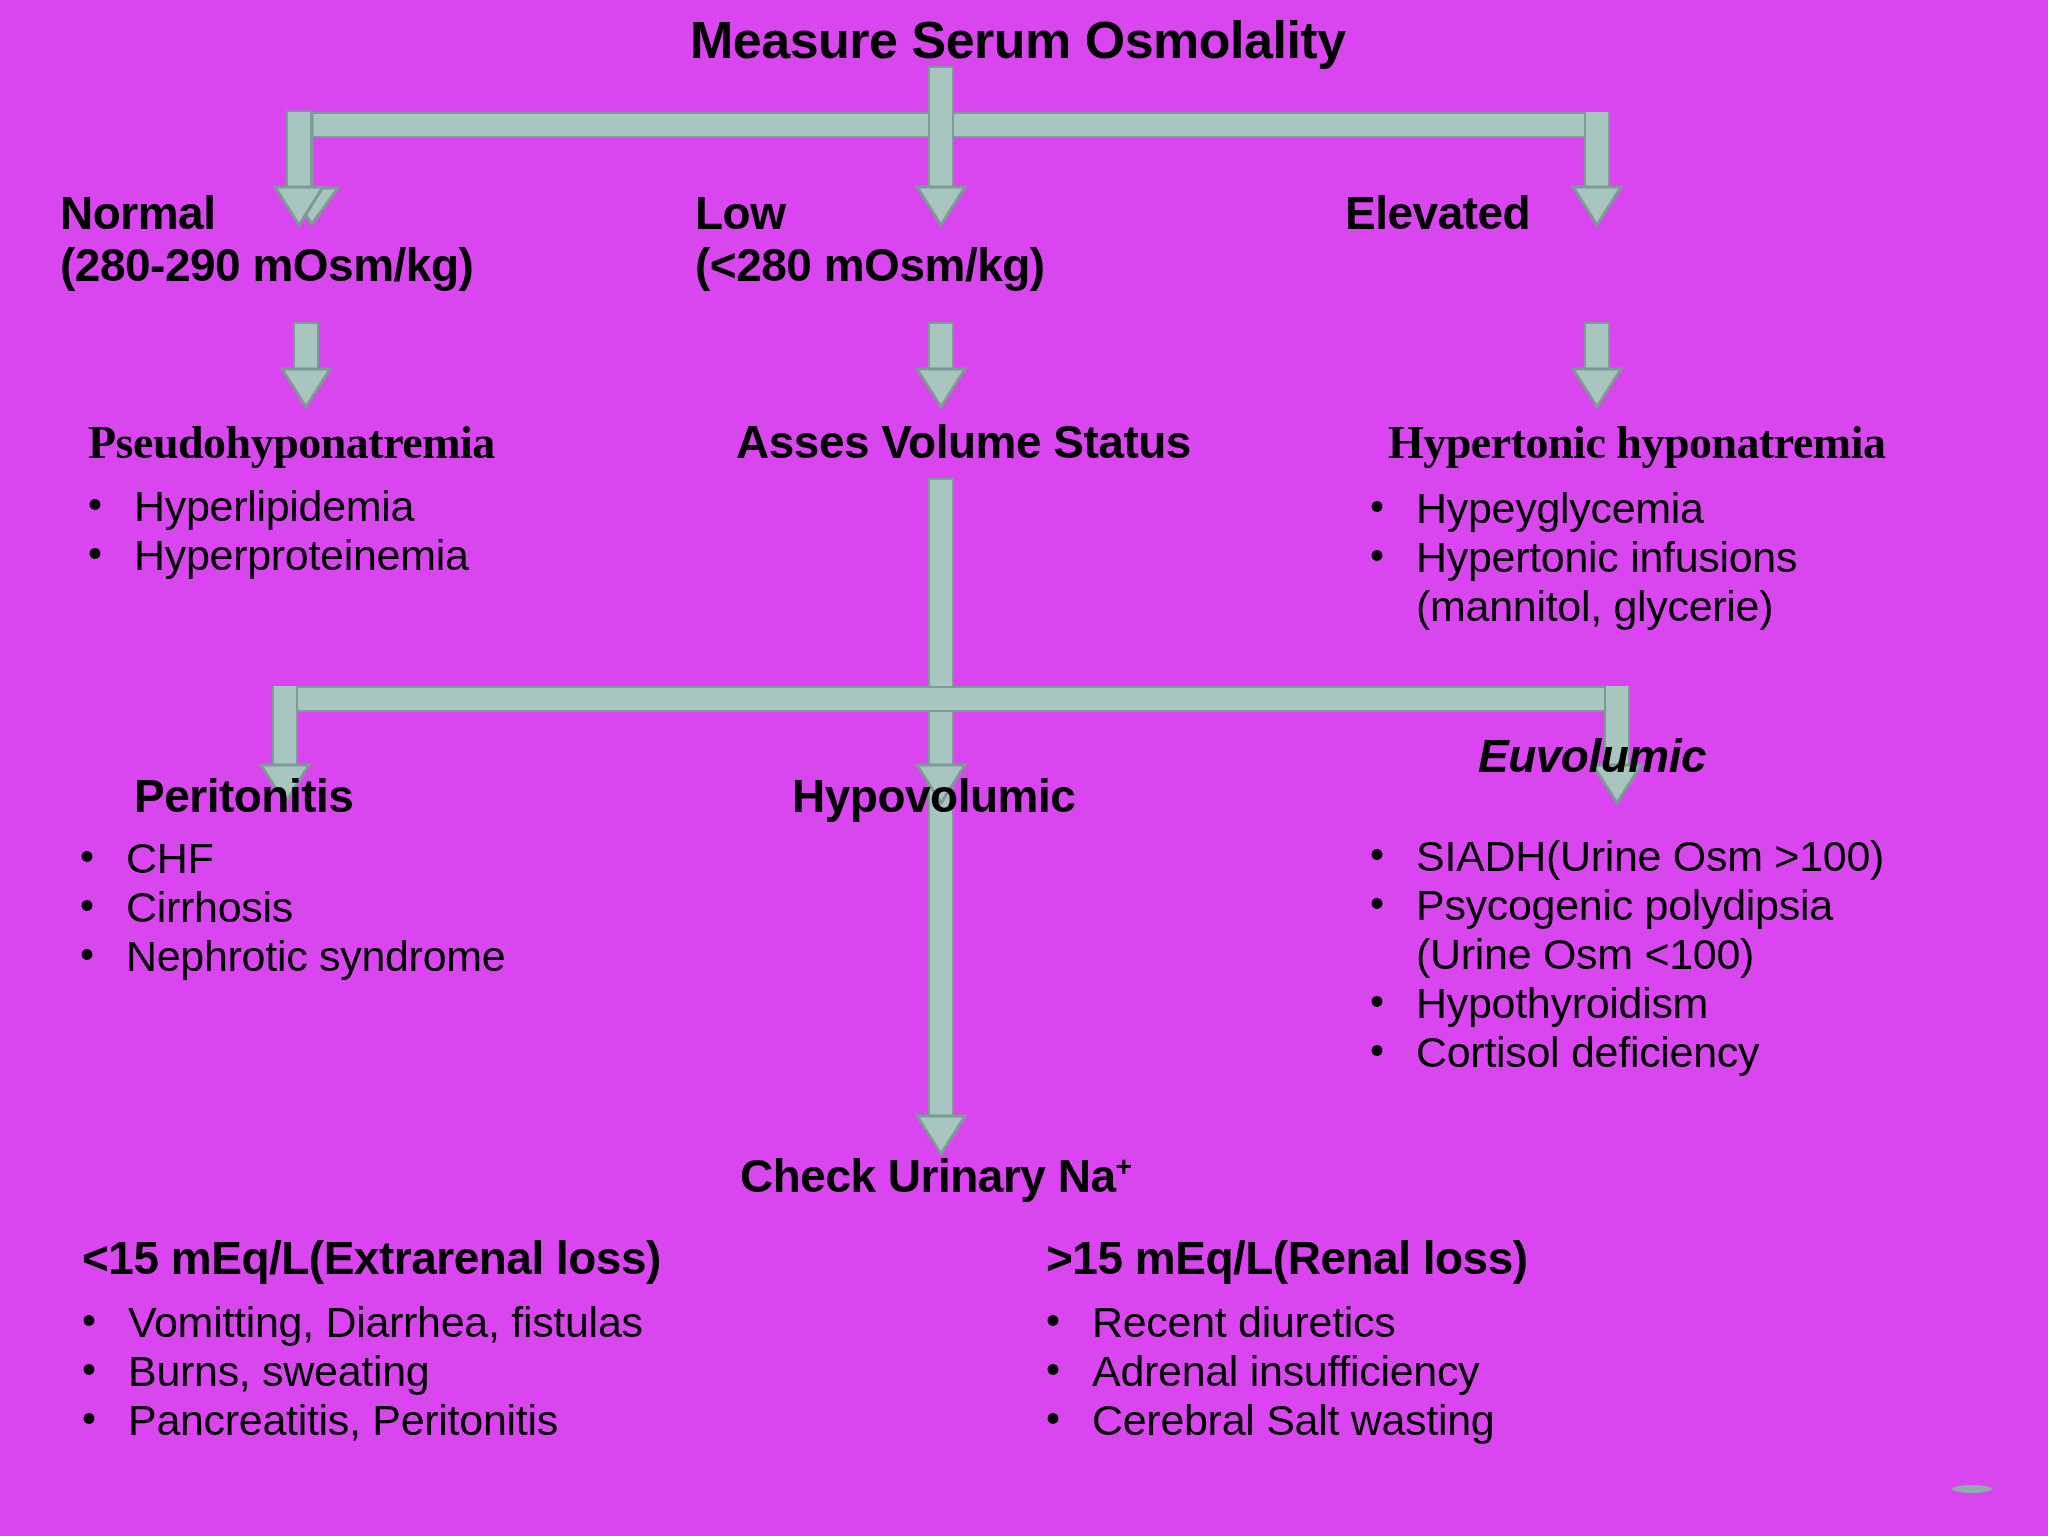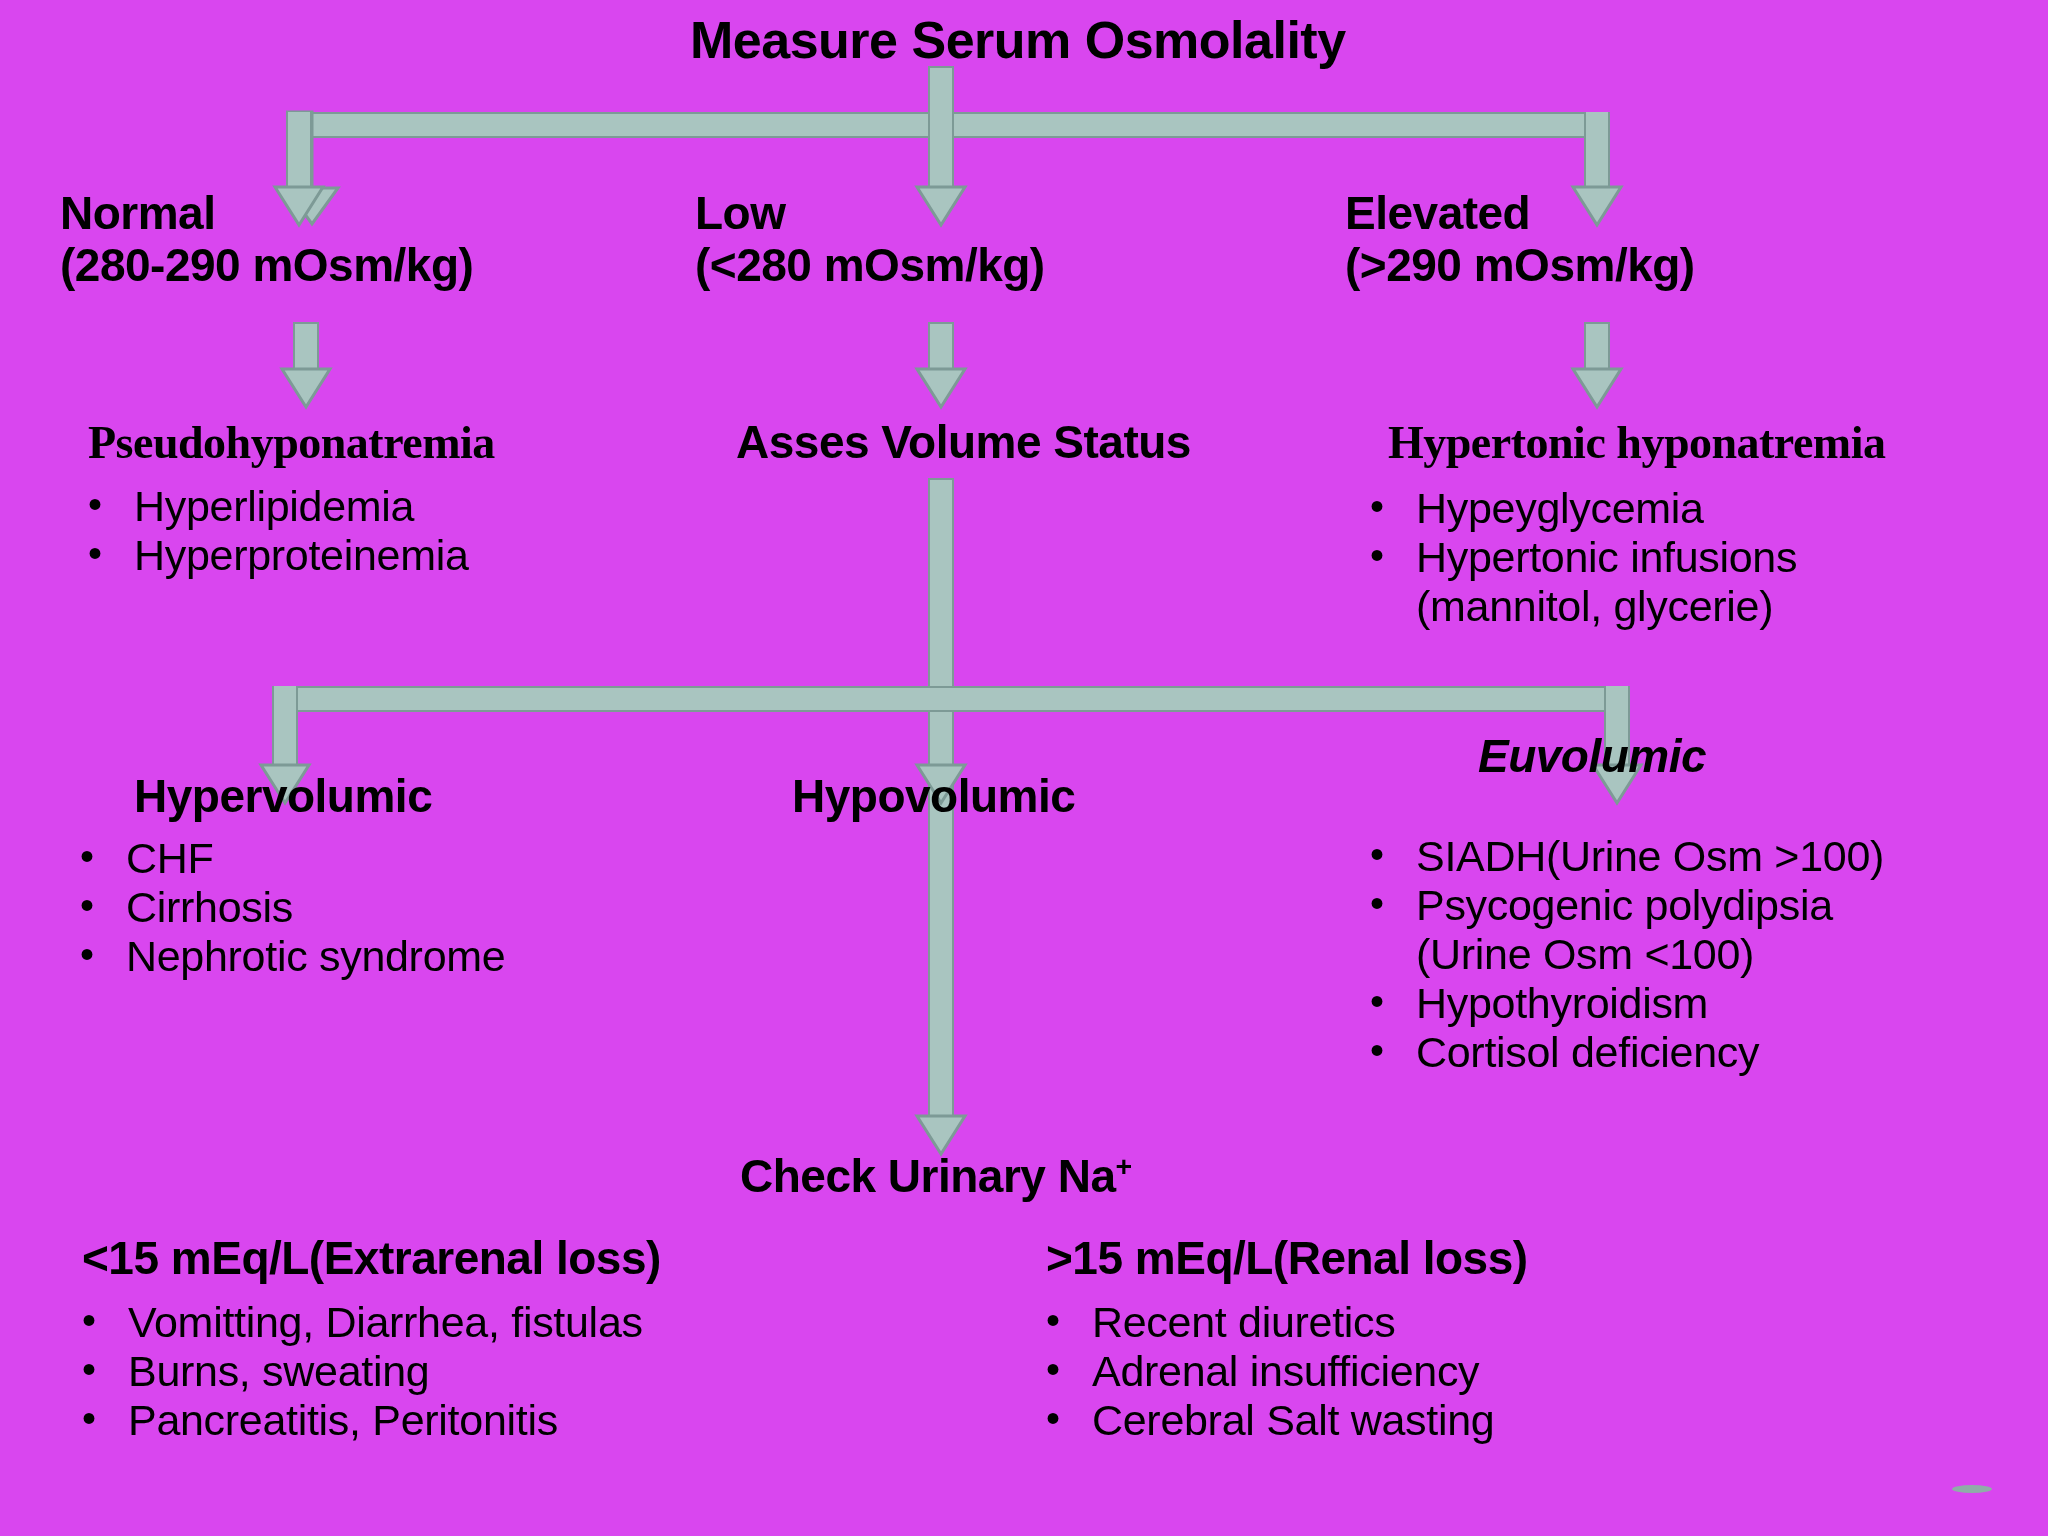--- a/index.html
+++ b/index.html
@@ -125,21 +125,20 @@
     <div>(280-290 mOsm/kg)</div>
   </div>
 
   <div class="branch-label" style="left:695px; top:188px; width:492px;">
     <div>Low</div>
     <div>(&lt;280 mOsm/kg)</div>
   </div>
 
   <div class="branch-label" style="left:1345px; top:188px; width:492px;">
     <div>Elevated</div>
-    <div>(&gt;290 mOsm/kg)</div>
   </div>
 
   <div class="bar-v" style="left:293px; top:322px; width:26px; height:48px;"></div>
   <svg class="arrow-svg" style="left:280px; top:367px;" width="52" height="42" viewBox="0 0 52 42">
     <polygon points="2,2 50,2 26,40" fill="#a9c5c0" stroke="#7d9a96" stroke-width="3"></polygon>
   </svg>
 
   <div class="bar-v" style="left:928px; top:322px; width:26px; height:48px;"></div>
   <svg class="arrow-svg" style="left:915px; top:367px;" width="52" height="42" viewBox="0 0 52 42">
     <polygon points="2,2 50,2 26,40" fill="#a9c5c0" stroke="#7d9a96" stroke-width="3"></polygon>
@@ -188,21 +187,21 @@
 
   <svg class="arrow-svg" style="left:915px; top:763px;" width="52" height="42" viewBox="0 0 52 42">
     <polygon points="2,2 50,2 26,40" fill="#a9c5c0" stroke="#7d9a96" stroke-width="3"></polygon>
   </svg>
 
   <div class="bar-v" style="left:1604px; top:686px; width:26px; height:80px; border-top:none;"></div>
   <svg class="arrow-svg" style="left:1591px; top:763px;" width="52" height="42" viewBox="0 0 52 42">
     <polygon points="2,2 50,2 26,40" fill="#a9c5c0" stroke="#7d9a96" stroke-width="3"></polygon>
   </svg>
 
-  <div class="node-title" style="left:134px; top:772px;">Hypervolumic</div>
+  <div class="node-title" style="left:134px; top:772px;">Peritonitis</div>
   <div class="bullets" style="left:80px; top:834px; width:620px;">
     <div class="bullet-row">
       <span class="bullet-dot">•</span>
       <span class="bullet-text">CHF</span>
     </div>
     <div class="bullet-row">
       <span class="bullet-dot">•</span>
       <span class="bullet-text">Cirrhosis</span>
     </div>
     <div class="bullet-row">

